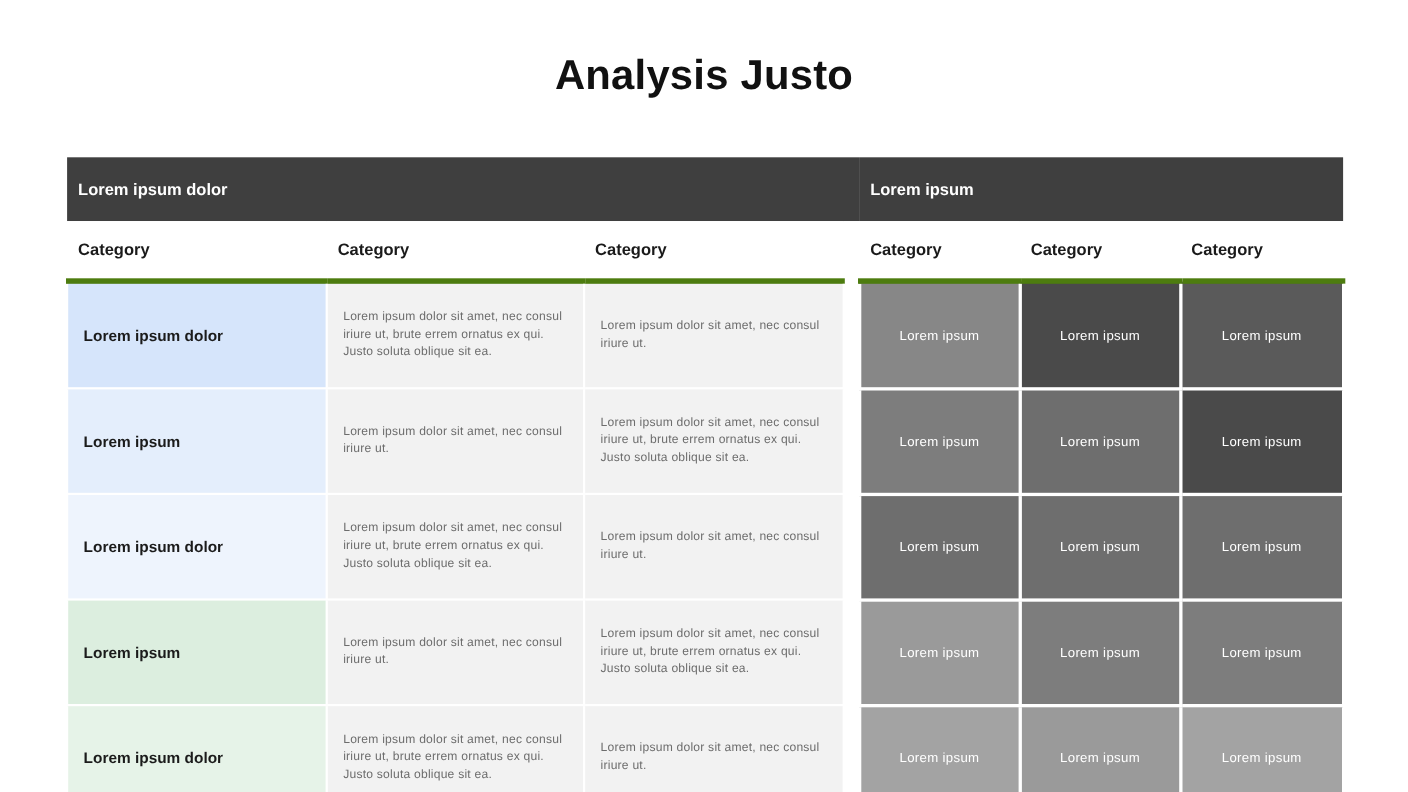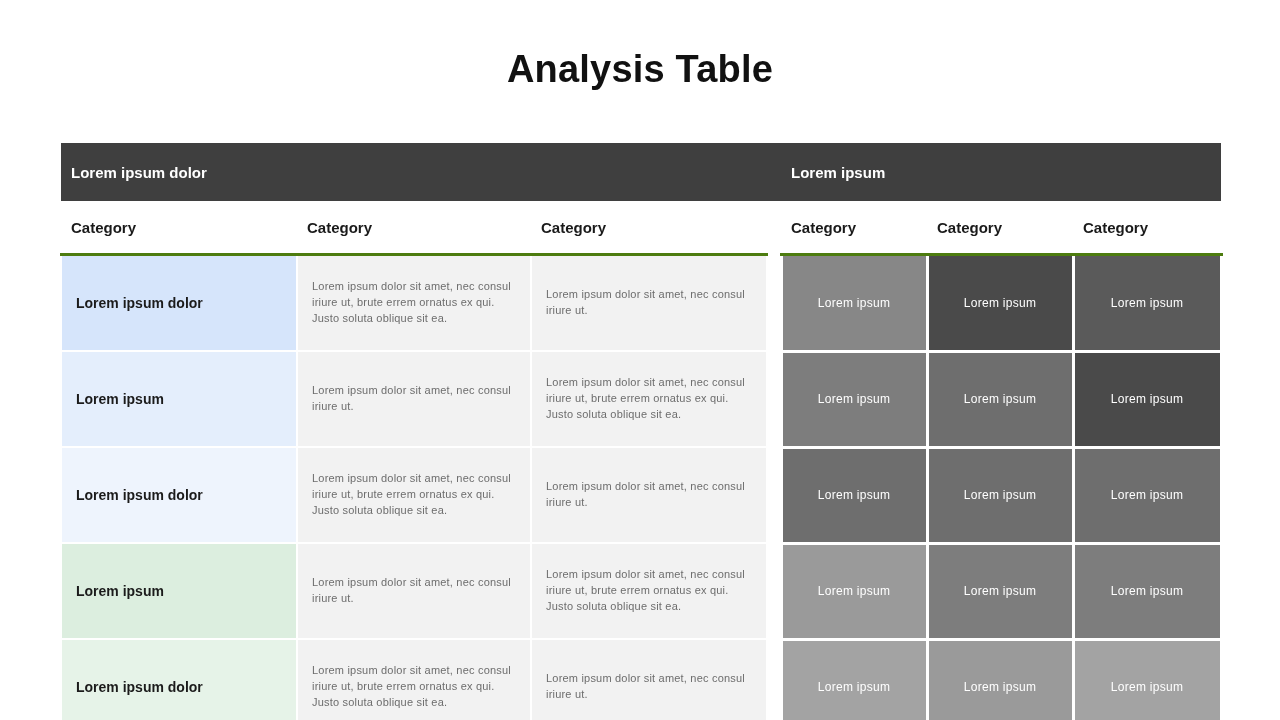--- a/index.html
+++ b/index.html
@@ -54,21 +54,21 @@
   .band td.band-right { padding-left: 10px; }
 
   
   .cats td {
     height: 52px;
     vertical-align: middle;
     font-size: 15px;
     font-weight: bold;
     color: #1a1a1a;
     background: #ffffff;
-    border-bottom: 3px solid #4d7c0f;
+    border-bottom: 5px solid #4d7c0f;
     padding: 0 10px;
   }
 
   
   .analysis td.lab {
     height: 78px;
     vertical-align: middle;
     font-size: 14px;
     font-weight: bold;
     color: #1b1b1b;
@@ -95,21 +95,21 @@
     border: 3px solid #ffffff;
     letter-spacing: 0.3px;
   }
   .spacer { width: 14px; background: #ffffff; border: none !important; }
 </style>
 </head>
 <body>
 
 <div class="slide">
 
-  <div class="page-title">Analysis Table</div>
+  <div class="page-title">Analysis Justo</div>
 
   <div class="table-wrap">
     <table class="analysis">
       <colgroup>
         <col style="width:236px">
         <col style="width:234px">
         <col style="width:236px">
         <col style="width:14px">
         <col style="width:146px">
         <col style="width:146px">

